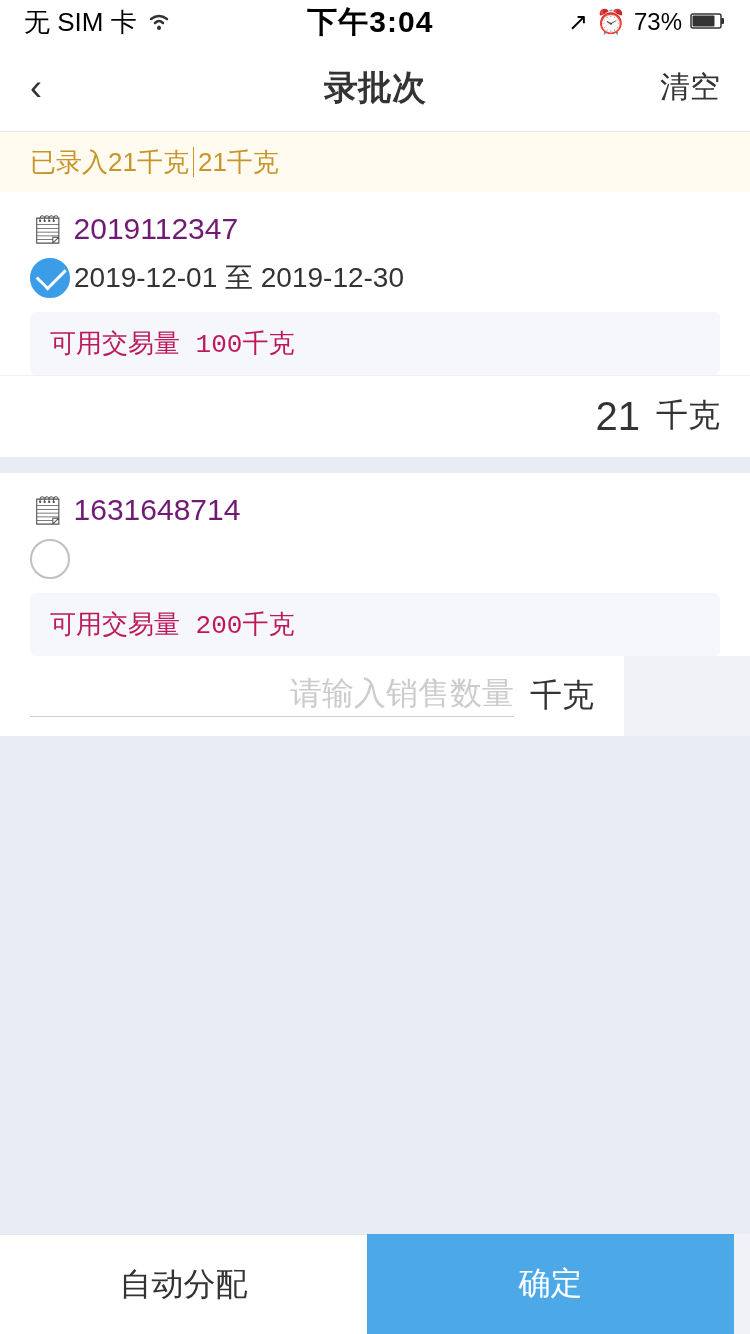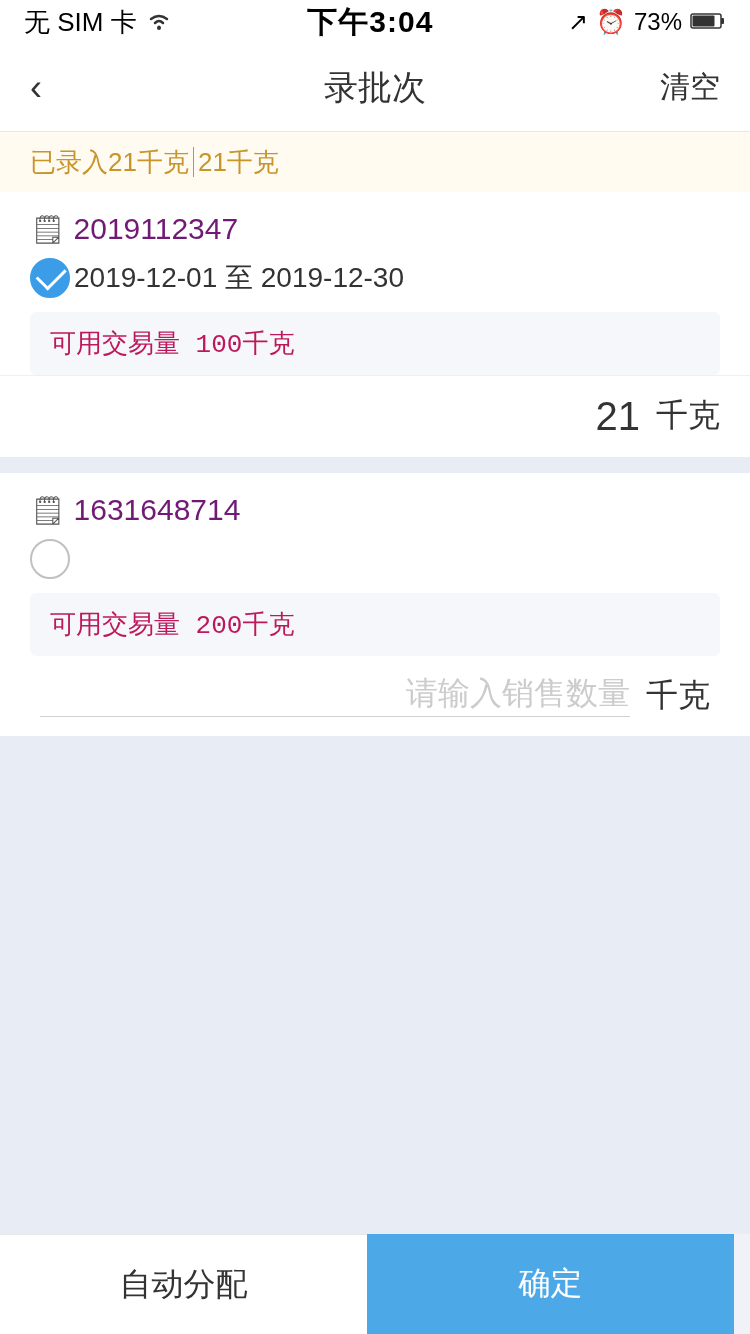--- a/index.html
+++ b/index.html
@@ -53,21 +53,21 @@
       border-bottom: 1px solid #e8e8e8;
     }
     .nav-back {
       font-size: 36px;
       color: #333;
       cursor: pointer;
       width: 60px;
     }
     .nav-title {
       font-size: 34px;
-      font-weight: 400;
+      font-weight: 700;
       color: #333;
     }
     .nav-clear {
       font-size: 30px;
       color: #333;
       cursor: pointer;
     }
 
     
     .info-banner {
@@ -183,26 +183,26 @@
 
     
     .h-divider {
       width: 750px;
       height: 16px;
       background: #e8ecf4;
     }
 
     
     .input-row {
-      width: 750px;
+      width: 624px;
       background: #fff;
       display: flex;
       align-items: center;
       justify-content: flex-end;
-      padding: 18px 40px;
+      padding: 18px 30px;
       gap: 16px;
     }
     .qty-input {
       border: none;
       outline: none;
       font-size: 32px;
       color: #ccc;
       text-align: right;
       background: transparent;
       flex: 1;

